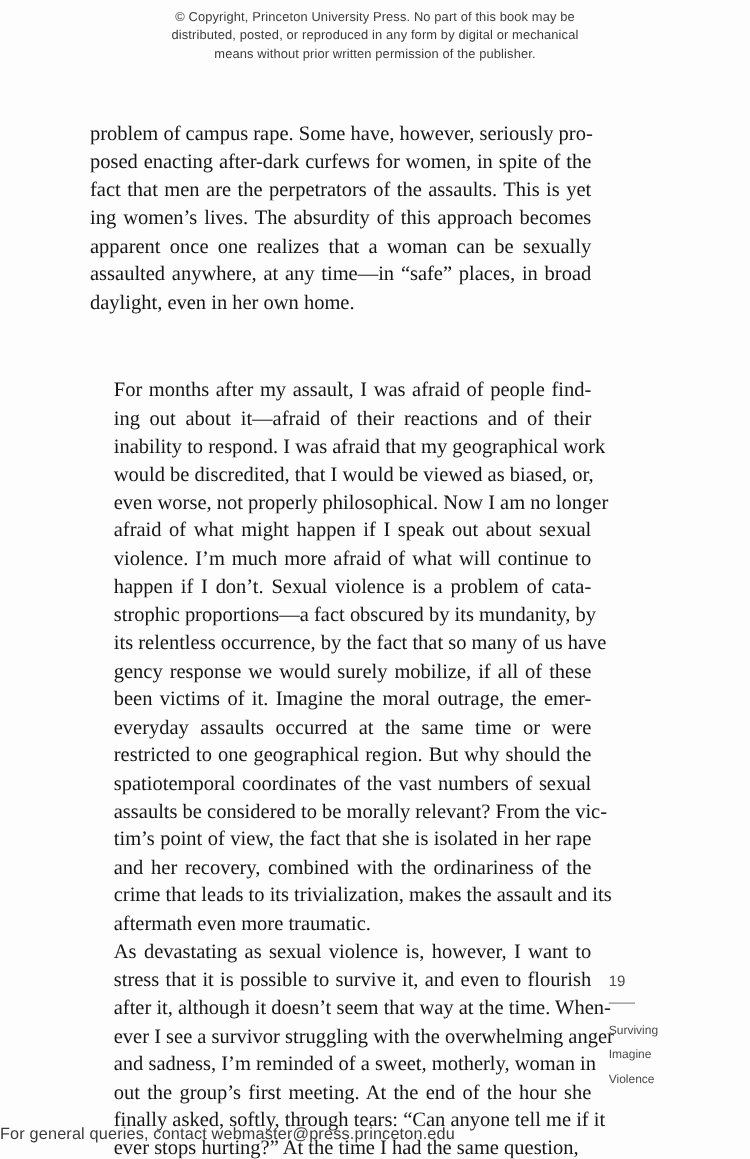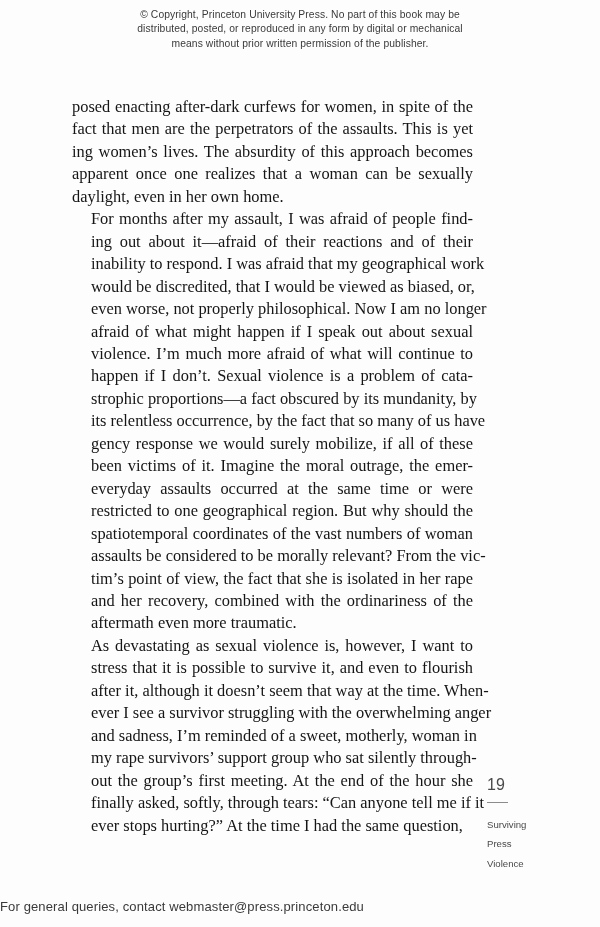--- a/index.html
+++ b/index.html
@@ -79,21 +79,21 @@
   
   .margin-note {
     position: absolute;
     left: 487px;
     top: 778px;
     width: 86px;
     font-family: "Liberation Sans", sans-serif;
     color: #4a4a4a;
   }
   .margin-note .folio {
-    font-size: 16px;
+    font-size: 12px;
     line-height: 14px;
     color: #4a4a4a;
   }
   .margin-note .rule {
     width: 21px;
     height: 1px;
     background: #8c8c8c;
     margin: 10px 0 12px 0;
   }
   .margin-note .rh-line {
@@ -122,65 +122,67 @@
 <div class="page">
 
   <div class="copyright-header">
       <span class="chline">© Copyright, Princeton University Press. No part of this book may be</span>
       <span class="chline">distributed, posted, or reproduced in any form by digital or mechanical</span>
       <span class="chline">means without prior written permission of the publisher.</span>
     </div>
 
   <div class="textblock">
       <p class="cont">
+        <span class="ln">problem of campus rape. Some have, however, seriously pro-</span>
         <span class="ln">posed enacting after-dark curfews for women, in spite of the</span>
         <span class="ln">fact that men are the perpetrators of the assaults. This is yet</span>
         <span class="ln">ing women’s lives. The absurdity of this approach becomes</span>
         <span class="ln">apparent once one realizes that a woman can be sexually</span>
+        <span class="ln">assaulted anywhere, at any time—in “safe” places, in broad</span>
         <span class="ln last">daylight, even in her own home.</span>
       </p>
       <p>
-        <span class="ln" style="text-indent: 19px;">For months after my assault, I was afraid of people find-</span>
+        <span class="ln" style="text-indent: 19px; margin-top: 48px;">For months after my assault, I was afraid of people find-</span>
         <span class="ln">ing out about it—afraid of their reactions and of their</span>
         <span class="ln">inability to respond. I was afraid that my geographical work</span>
         <span class="ln">would be discredited, that I would be viewed as biased, or,</span>
         <span class="ln">even worse, not properly philosophical. Now I am no longer</span>
         <span class="ln">afraid of what might happen if I speak out about sexual</span>
         <span class="ln">violence. I’m much more afraid of what will continue to</span>
         <span class="ln">happen if I don’t. Sexual violence is a problem of cata-</span>
         <span class="ln">strophic proportions—a fact obscured by its mundanity, by</span>
         <span class="ln">its relentless occurrence, by the fact that so many of us have</span>
         <span class="ln">gency response we would surely mobilize, if all of these</span>
         <span class="ln">been victims of it. Imagine the moral outrage, the emer-</span>
         <span class="ln">everyday assaults occurred at the same time or were</span>
         <span class="ln">restricted to one geographical region. But why should the</span>
-        <span class="ln">spatiotemporal coordinates of the vast numbers of woman</span>
+        <span class="ln">spatiotemporal coordinates of the vast numbers of sexual</span>
         <span class="ln">assaults be considered to be morally relevant? From the vic-</span>
         <span class="ln">tim’s point of view, the fact that she is isolated in her rape</span>
         <span class="ln">and her recovery, combined with the ordinariness of the</span>
+        <span class="ln">crime that leads to its trivialization, makes the assault and its</span>
         <span class="ln last">aftermath even more traumatic.</span>
       </p>
       <p>
         <span class="ln" style="text-indent: 19px;">As devastating as sexual violence is, however, I want to</span>
         <span class="ln">stress that it is possible to survive it, and even to flourish</span>
         <span class="ln">after it, although it doesn’t seem that way at the time. When-</span>
         <span class="ln">ever I see a survivor struggling with the overwhelming anger</span>
         <span class="ln">and sadness, I’m reminded of a sweet, motherly, woman in</span>
-        <span class="ln">my rape survivors’ support group who sat silently through-</span>
         <span class="ln">out the group’s first meeting. At the end of the hour she</span>
         <span class="ln">finally asked, softly, through tears: “Can anyone tell me if it</span>
         <span class="ln last">ever stops hurting?” At the time I had the same question,</span>
       </p>
     </div>
 
   <div class="margin-note">
     <div class="folio">19</div>
     <div class="rule"></div>
     <div class="rh-lines">
         <div class="rh-line">Surviving</div>
-        <div class="rh-line">Press</div>
+        <div class="rh-line">Imagine</div>
         <div class="rh-line">Violence</div>
       </div>
   </div>
 
   <div class="footer-note">For general queries, contact webmaster@press.princeton.edu</div>
 
 </div>
 
 </body></html>

